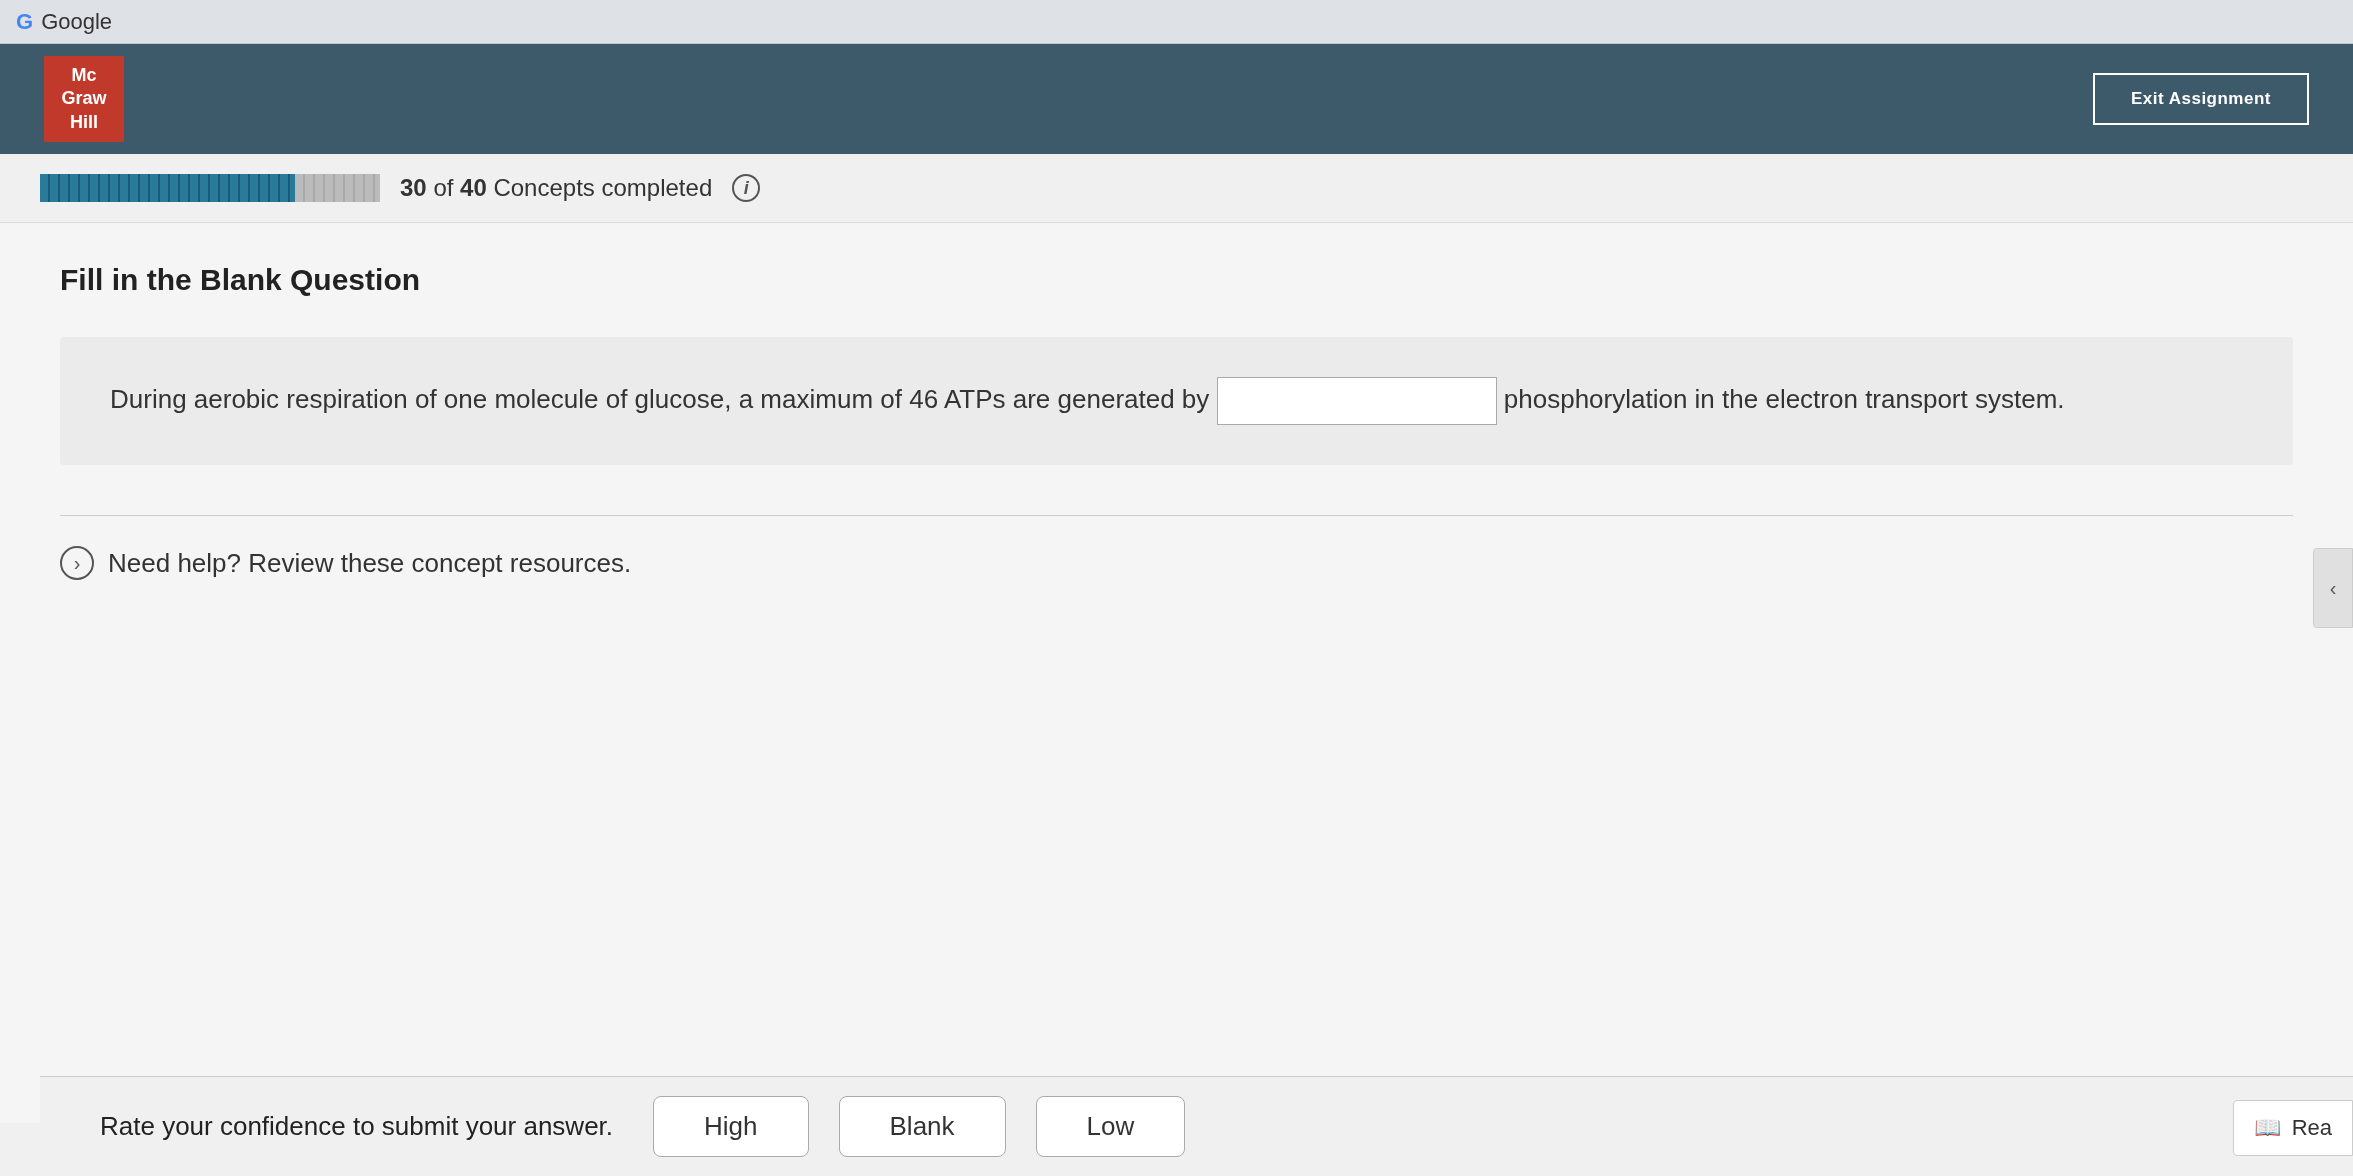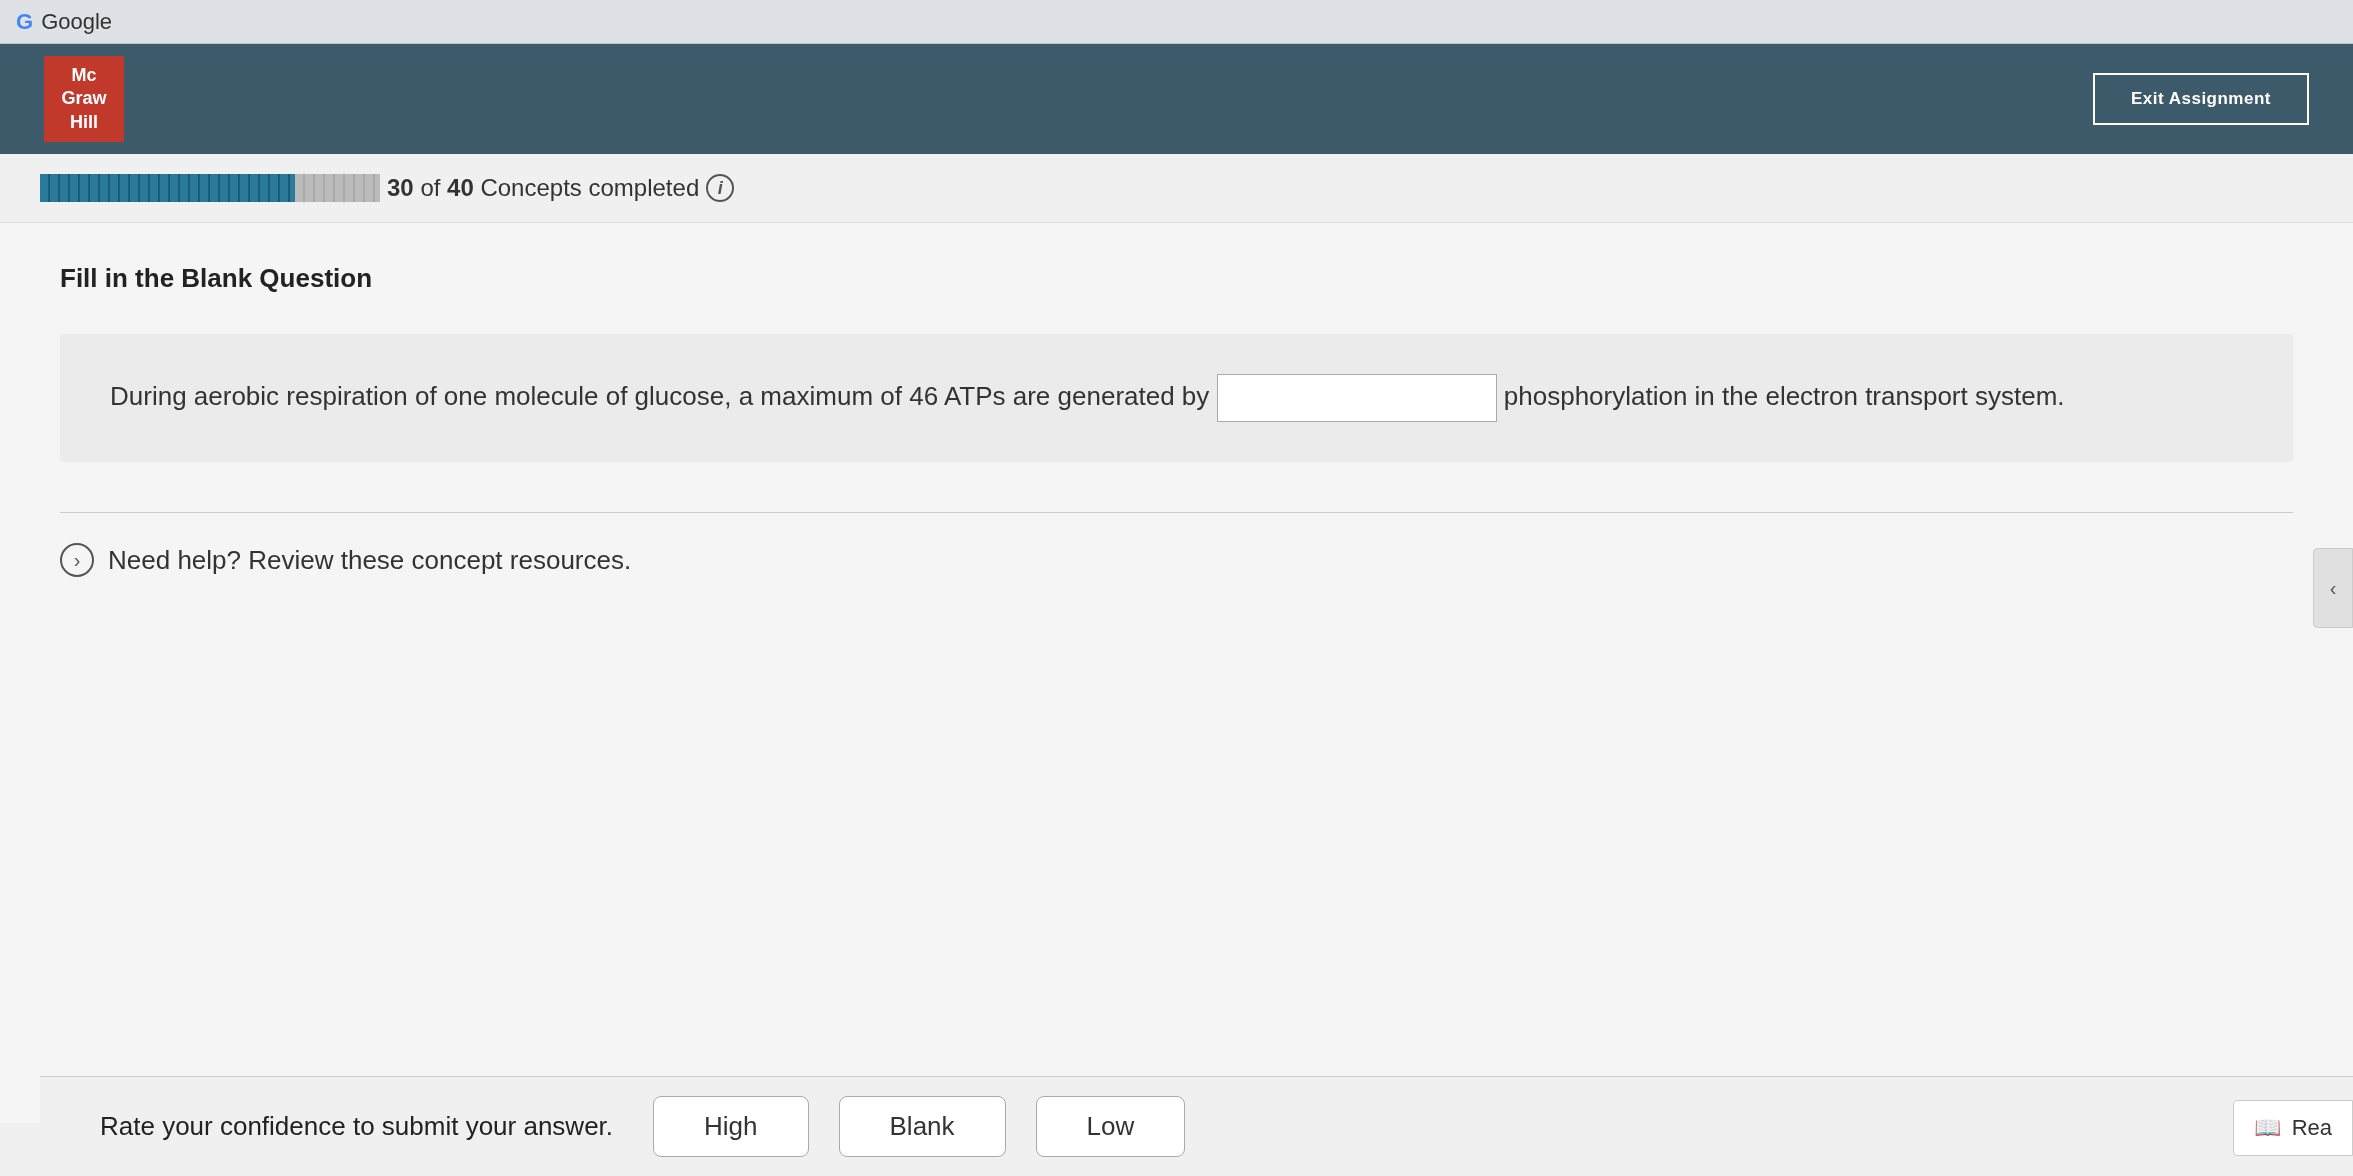--- a/index.html
+++ b/index.html
@@ -71,21 +71,21 @@
       cursor: pointer;
       letter-spacing: 0.5px;
     }
 
     
     .progress-area {
       background-color: #f0f0f0;
       padding: 20px 40px;
       display: flex;
       align-items: center;
-      gap: 7px;
+      gap: 20px;
       border-bottom: 1px solid #ddd;
     }
 
     .progress-bar-container {
       width: 340px;
       height: 28px;
       overflow: hidden;
       position: relative;
     }
 
@@ -145,21 +145,21 @@
 
     
     .main-content {
       background-color: #f5f5f5;
       padding: 40px 60px;
       min-height: 900px;
       position: relative;
     }
 
     .question-type-label {
-      font-size: 26px;
+      font-size: 30px;
       font-weight: bold;
       color: #222;
       margin-bottom: 40px;
     }
 
     .question-body {
       font-size: 26px;
       color: #333;
       line-height: 1.7;
       margin-bottom: 50px;

